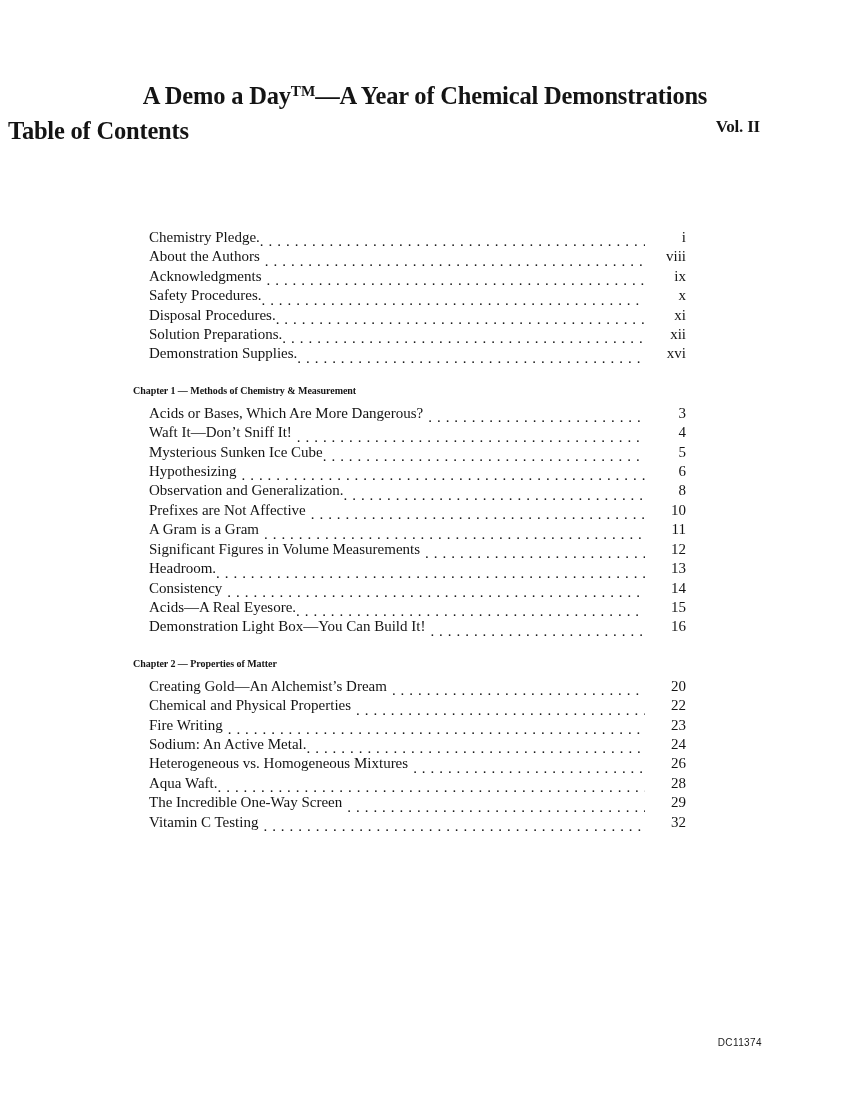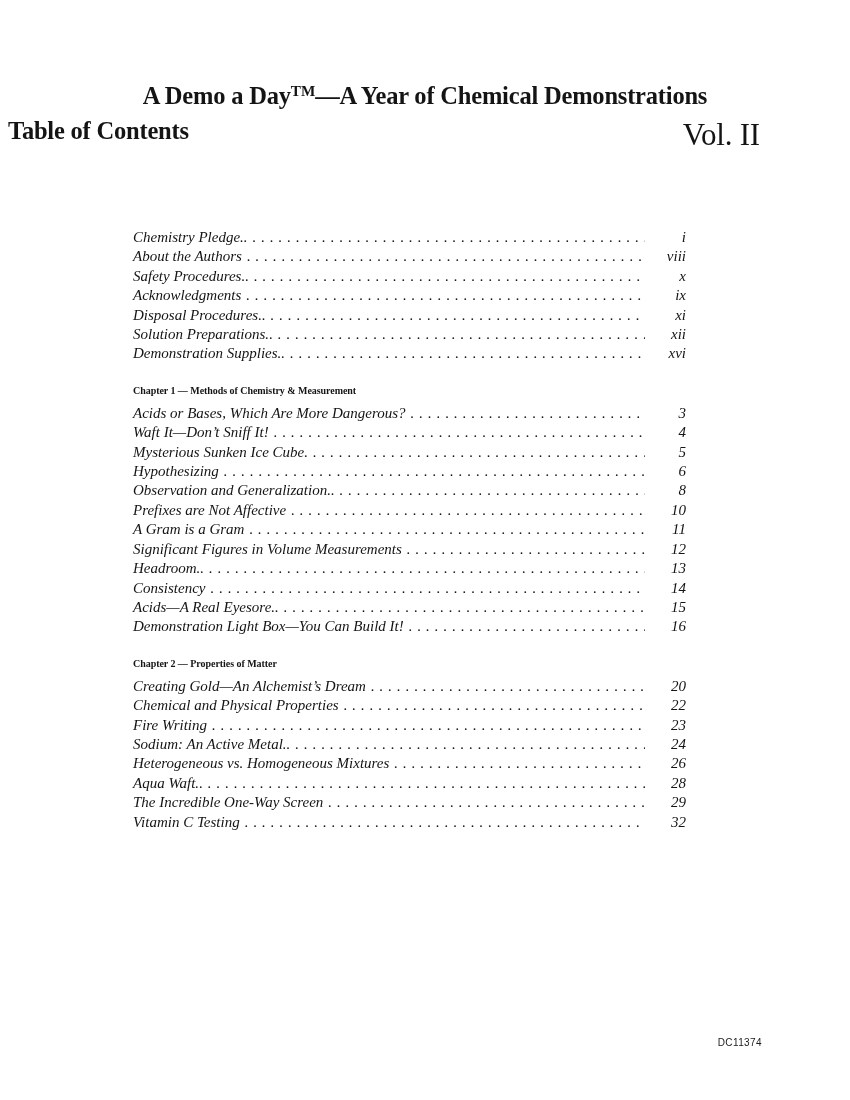--- a/index.html
+++ b/index.html
@@ -54,22 +54,22 @@
     text-align: left;
     font-size: 24.5px;
     font-weight: bold;
     letter-spacing: -0.2px;
     white-space: nowrap;
   }
   .title-vol {
     position: absolute;
     right: 90px;
     top: 0;
-    font-size: 31px;
-    font-weight: normal;
+    font-size: 17px;
+    font-weight: bold;
     letter-spacing: -0.2px;
     white-space: nowrap;
   }
 
   
   .toc {
     position: absolute;
     left: 133px;
     top: 228px;
     width: 553px;
@@ -85,26 +85,25 @@
     font-size: 10px;
     font-weight: bold;
     letter-spacing: -0.05px;
     margin-top: 21px;
     margin-bottom: 8px;
     white-space: nowrap;
   }
 
   .entry {
     display: flex;
-    align-items: flex-start;
+    align-items: flex-end;
     font-size: 15px;
     line-height: 19.4px;
-    margin-left: 0;
-    white-space: nowrap;
-    font-style: italic;
+    margin-left: 16px;
+    white-space: nowrap;
   }
   .entry-title {
     flex: 0 0 auto;
   }
   .entry-gap {
     flex: 0 0 auto;
     width: 5px;
   }
   .entry-gap.tight { width: 0px; }
   .leader {
@@ -166,30 +165,30 @@
           <span class="leader"></span>
           <span class="entry-page roman">i</span>
         </div>
         <div class="entry">
           <span class="entry-title">About the Authors</span>
           <span class="entry-gap"></span>
           <span class="leader"></span>
           <span class="entry-page roman">viii</span>
         </div>
         <div class="entry">
-          <span class="entry-title">Safety Procedures.</span>
-          <span class="entry-gap tight"></span>
-          <span class="leader"></span>
-          <span class="entry-page roman">x</span>
-        </div>
-        <div class="entry">
           <span class="entry-title">Acknowledgments</span>
           <span class="entry-gap"></span>
           <span class="leader"></span>
           <span class="entry-page roman">ix</span>
+        </div>
+        <div class="entry">
+          <span class="entry-title">Safety Procedures.</span>
+          <span class="entry-gap tight"></span>
+          <span class="leader"></span>
+          <span class="entry-page roman">x</span>
         </div>
         <div class="entry">
           <span class="entry-title">Disposal Procedures.</span>
           <span class="entry-gap tight"></span>
           <span class="leader"></span>
           <span class="entry-page roman">xi</span>
         </div>
         <div class="entry">
           <span class="entry-title">Solution Preparations.</span>
           <span class="entry-gap tight"></span>

